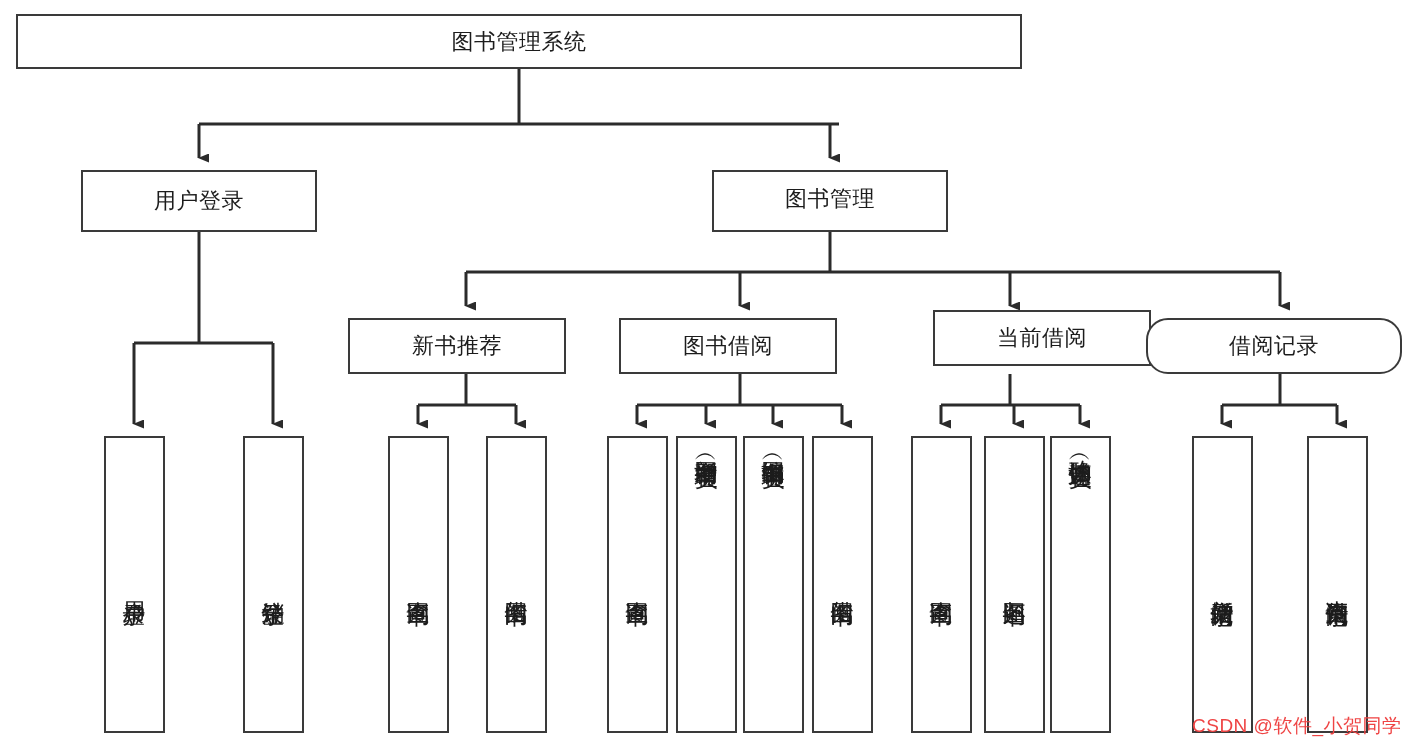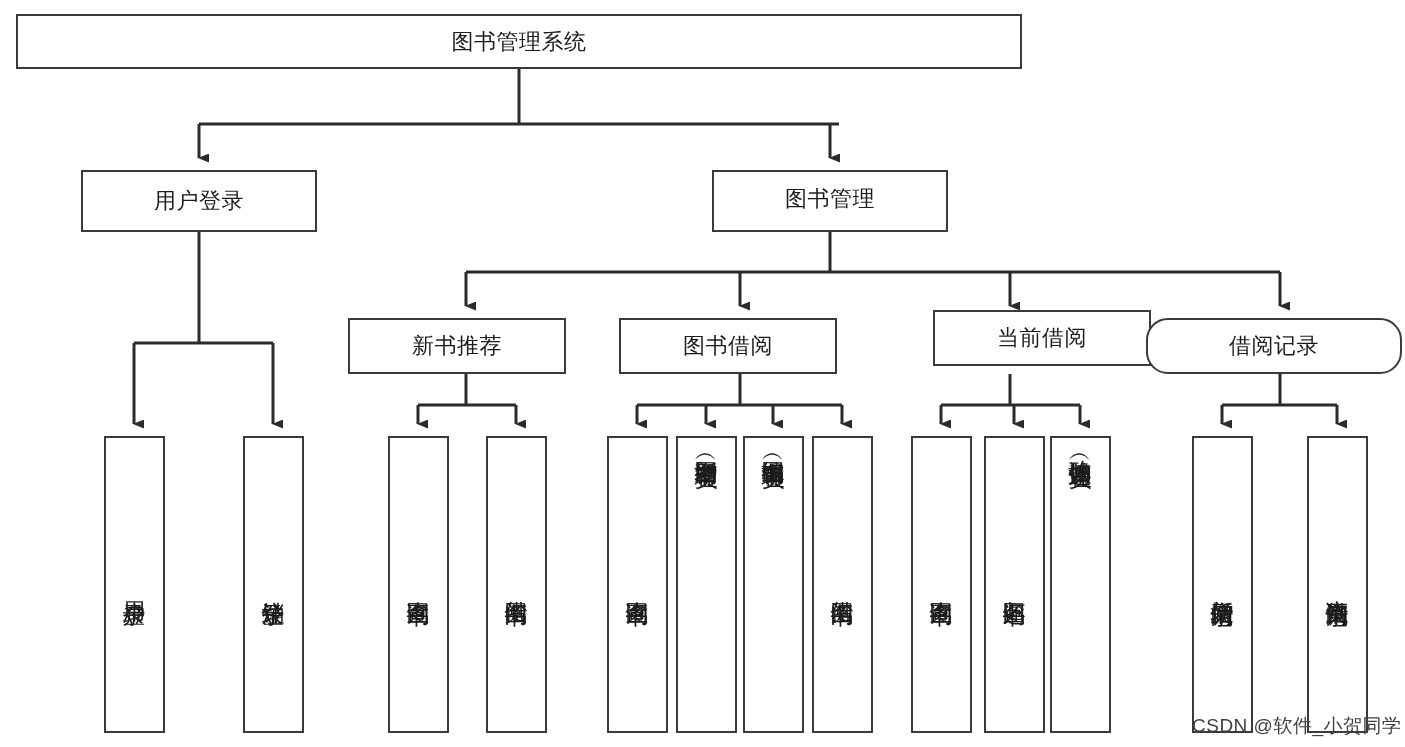--- a/index.html
+++ b/index.html
@@ -55,21 +55,21 @@
     align-items: flex-start;
     justify-content: center;
     padding-top: 4px;
   }
   .leaf-box.centered {
     align-items: center;
     padding-top: 0;
   }
   #watermark {
     position: absolute;
-    color: #404040;
+    color: #ef4444;
     font-size: 19px;
     letter-spacing: 0.5px;
     white-space: nowrap;
     user-select: none;
   }
 </style>
 </head>
 <body>
 
 <div id="diagram-root">

